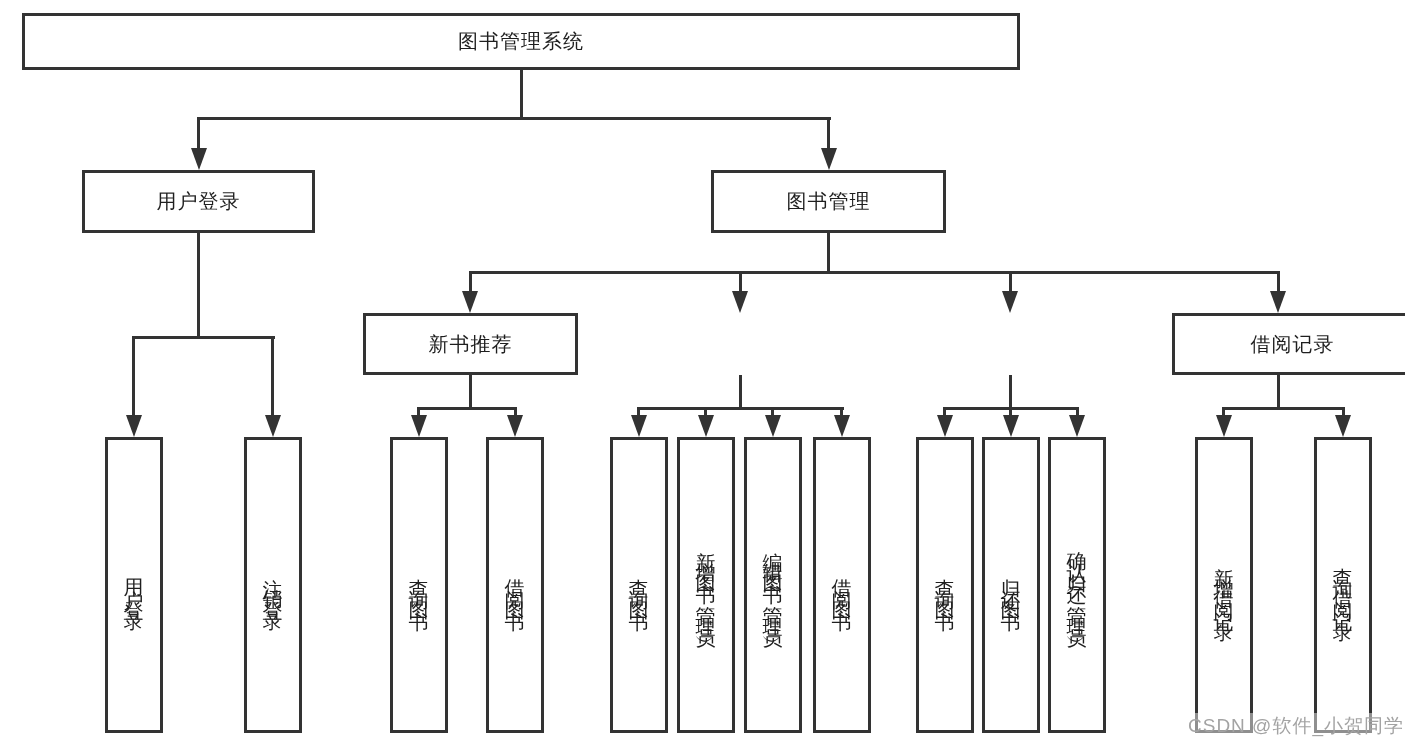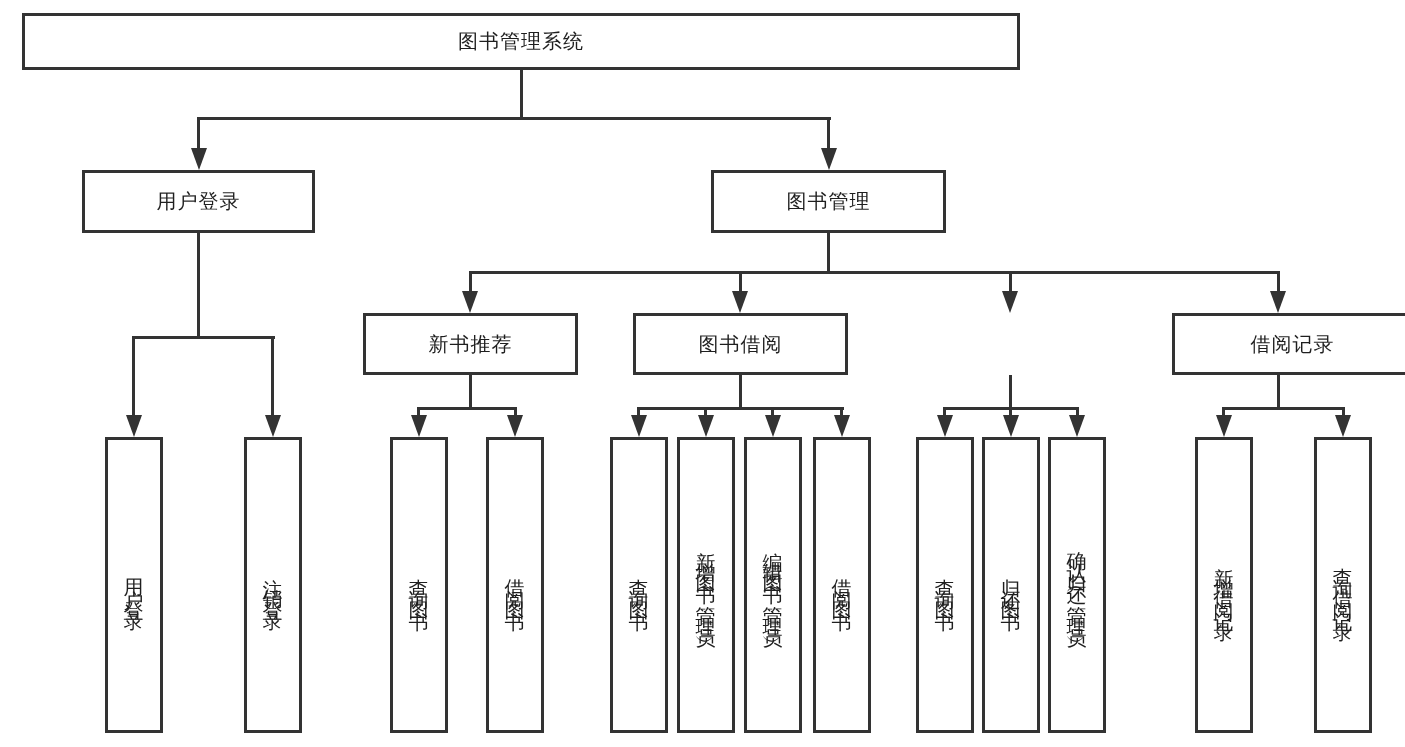--- a/index.html
+++ b/index.html
@@ -128,23 +128,20 @@
   <div class="box" style="left:82px;top:170px;width:233px;height:63px;">
     <span>用户登录</span>
   </div>
   <div class="box" style="left:363px;top:313px;width:215px;height:62px;">
     <span>新书推荐</span>
   </div>
 
   <div class="box" style="left:711px;top:170px;width:235px;height:63px;">
     <span>图书管理</span>
   </div>
-  <div class="box" style="left:633px;top:313px;width:215px;height:62px;">
-    <span>图书借阅</span>
-  </div>
   <div class="box" style="left:1172px;top:313px;width:241px;height:62px;">
     <span>借阅记录</span>
   </div>
 
   <div class="box" style="left:105px;top:437px;width:58px;height:296px;">
     <span class="vtext">用户登录</span>
   </div>
   <div class="box" style="left:244px;top:437px;width:58px;height:296px;">
     <span class="vtext">注销登录</span>
   </div>
@@ -179,14 +176,15 @@
     <span class="vtext">确认归还（管理员）</span>
   </div>
 
   <div class="box" style="left:1195px;top:437px;width:58px;height:296px;">
     <span class="vtext">新增借阅记录</span>
   </div>
   <div class="box" style="left:1314px;top:437px;width:58px;height:296px;">
     <span class="vtext">查询借阅记录</span>
   </div>
 
+  <div class="watermark">CSDN @软件_小贺同学</div>
 
 </div>
 
 </body></html>

